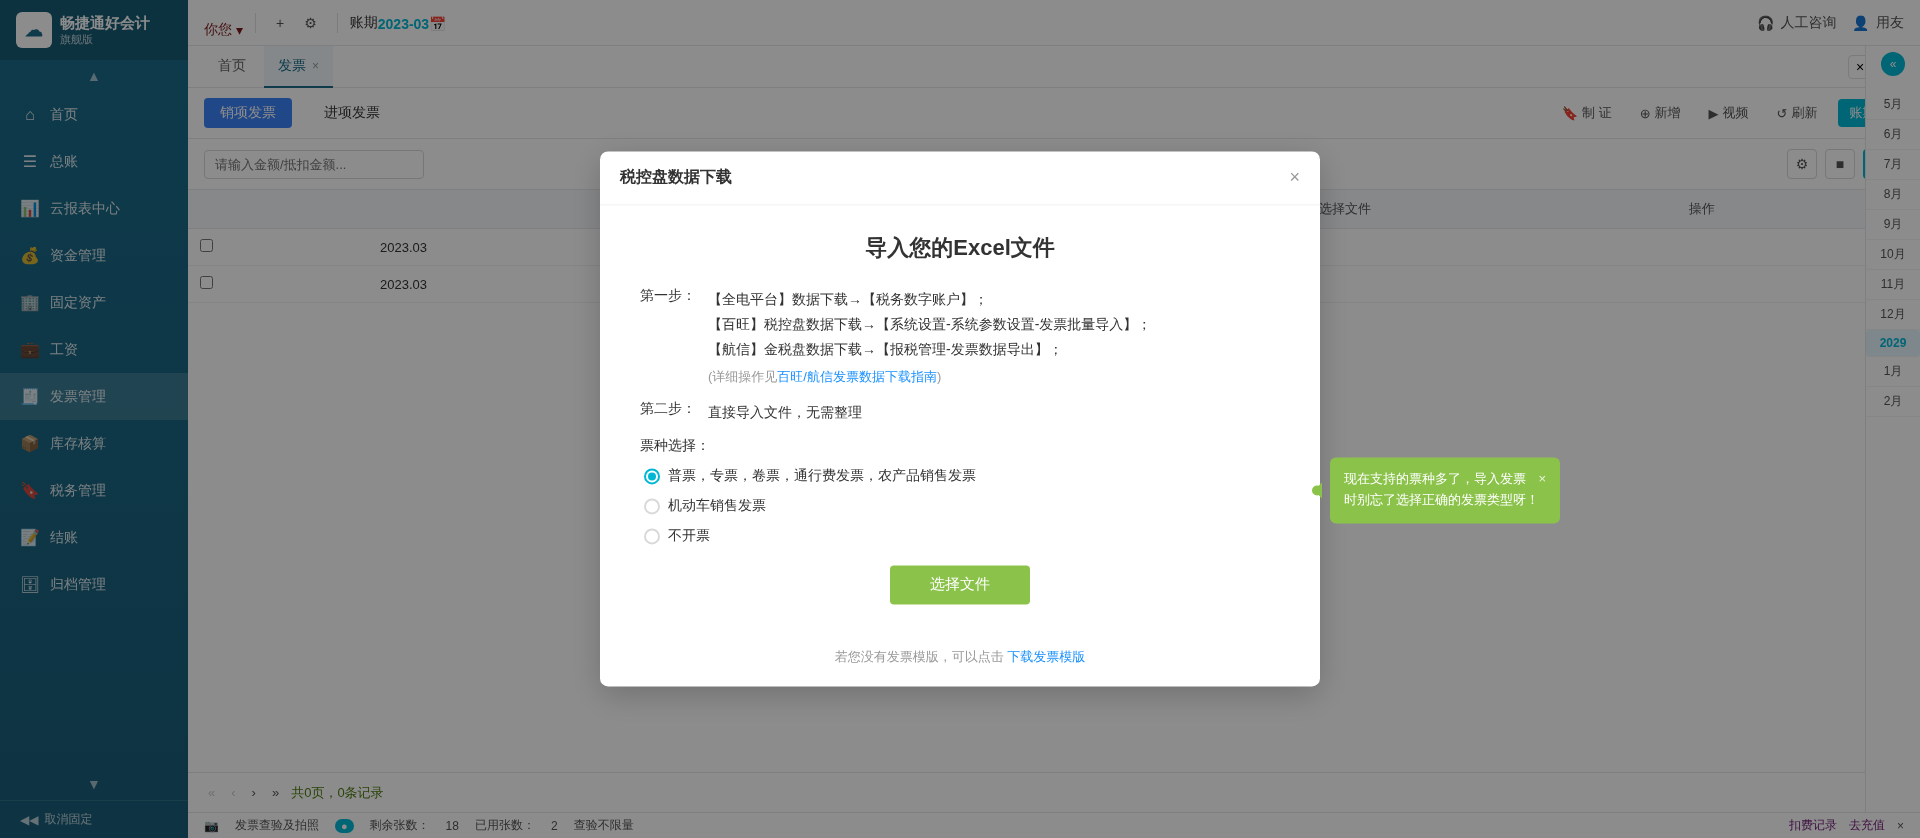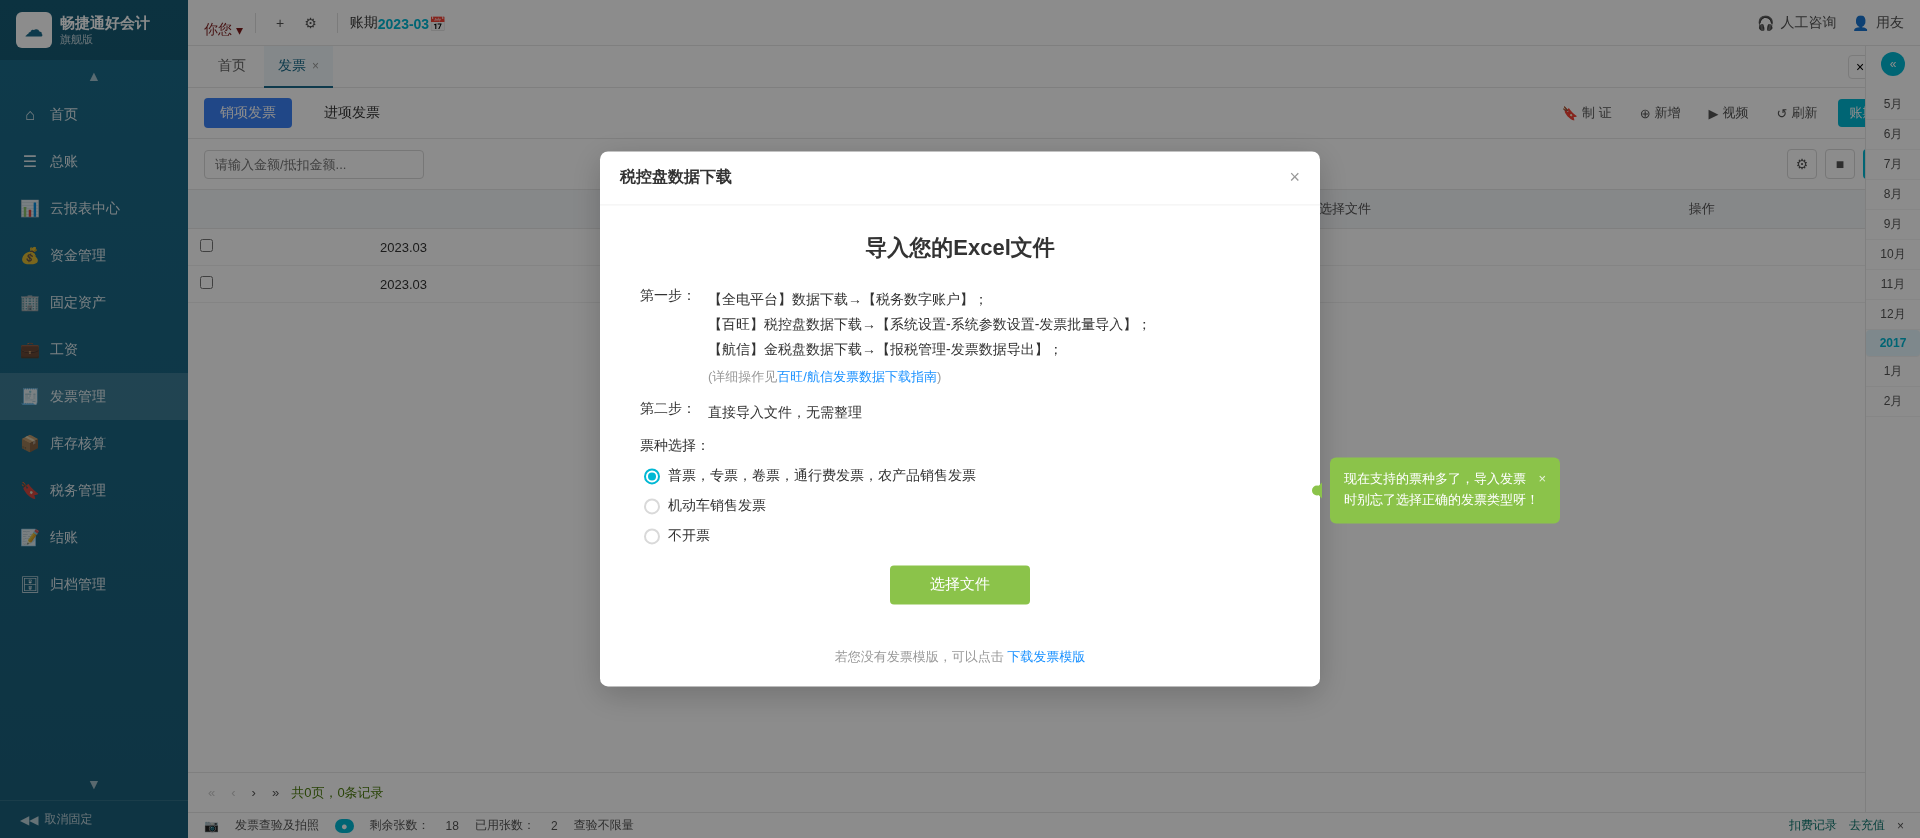--- a/index.html
+++ b/index.html
@@ -144,21 +144,21 @@
     .statusbar {
       position: fixed; bottom: 0; left: 188px; right: 0; height: 26px;
       background: #fff; border-top: 1px solid #e8e8e8;
       display: flex; align-items: center; padding: 0 16px; gap: 16px; font-size: 12px; color: #555;
     }
     .status-badge {
       background: #00b8d4; color: white; border-radius: 10px;
       padding: 1px 6px; font-size: 11px;
     }
     .status-right { margin-left: auto; display: flex; align-items: center; gap: 12px; }
-    .status-link { color: #0f766e; cursor: pointer; text-decoration: none; }
+    .status-link { color: #701a75; cursor: pointer; text-decoration: none; }
 
     
     .overlay {
       position: fixed; left: 0; top: 0; right: 0; bottom: 0;
       background: rgba(0,0,0,0.45); z-index: 100;
     }
 
     
     .dialog {
       position: fixed; left: 50%; top: 50%; transform: translate(-50%, -50%);
@@ -433,21 +433,21 @@
       <div class="right-panel-arrow">«</div>
     </div>
     <div class="month-item">5月</div>
     <div class="month-item">6月</div>
     <div class="month-item">7月</div>
     <div class="month-item">8月</div>
     <div class="month-item">9月</div>
     <div class="month-item">10月</div>
     <div class="month-item">11月</div>
     <div class="month-item">12月</div>
-    <div class="month-item highlight" style="background:#e6f7ff;color:#00b8d4;font-weight:bold;">2017</div>
+    <div class="month-item highlight" style="background:#e6f7ff;color:#00b8d4;font-weight:bold;">2029</div>
     <div class="month-item">1月</div>
     <div class="month-item">2月</div>
   </div>
 
   <div style="position:absolute;bottom:26px;left:0;right:55px;height:40px;background:#fff;border-top:1px solid #e8e8e8;display:flex;align-items:center;padding:0 16px;gap:8px;">
     <div class="pagination">
       <span class="page-btn disabled">«</span>
       <span class="page-btn disabled">‹</span>
       <span class="page-btn">›</span>
       <span class="page-btn">»</span>

